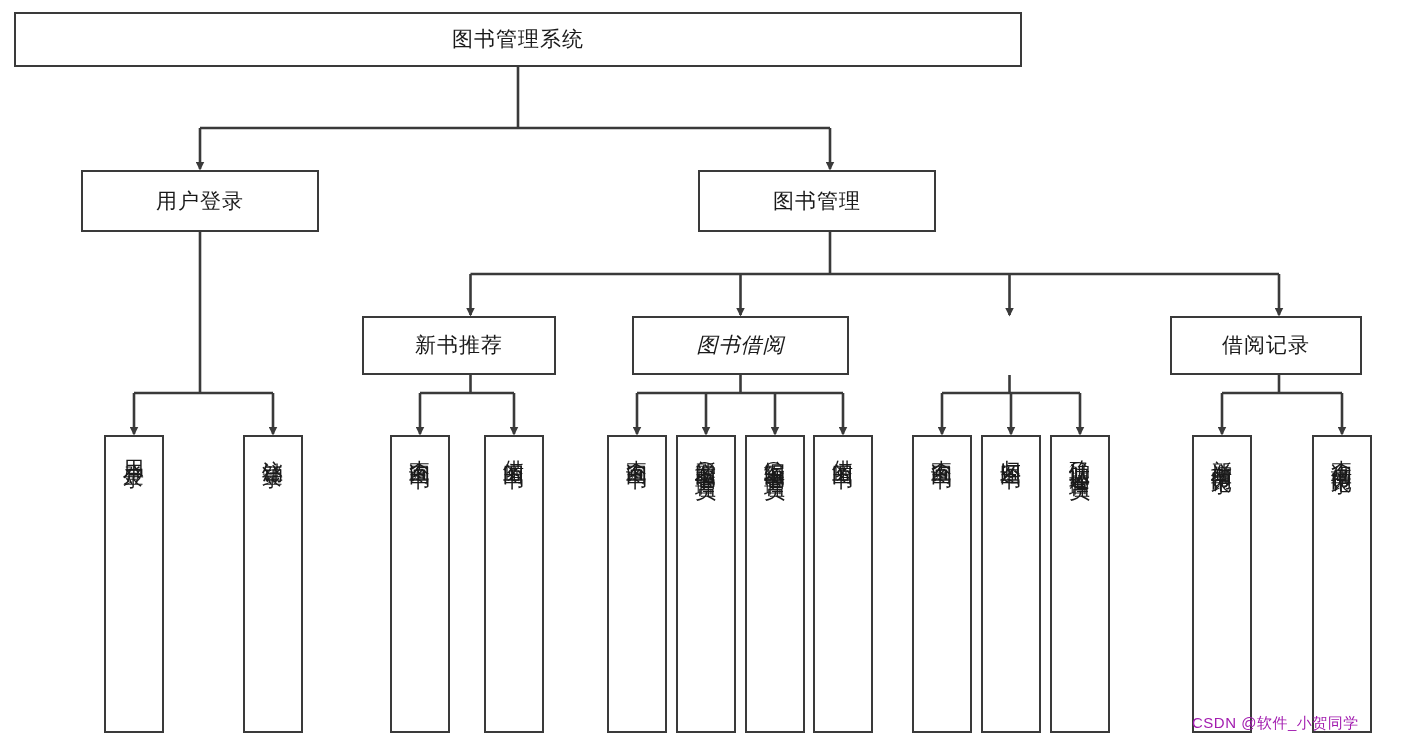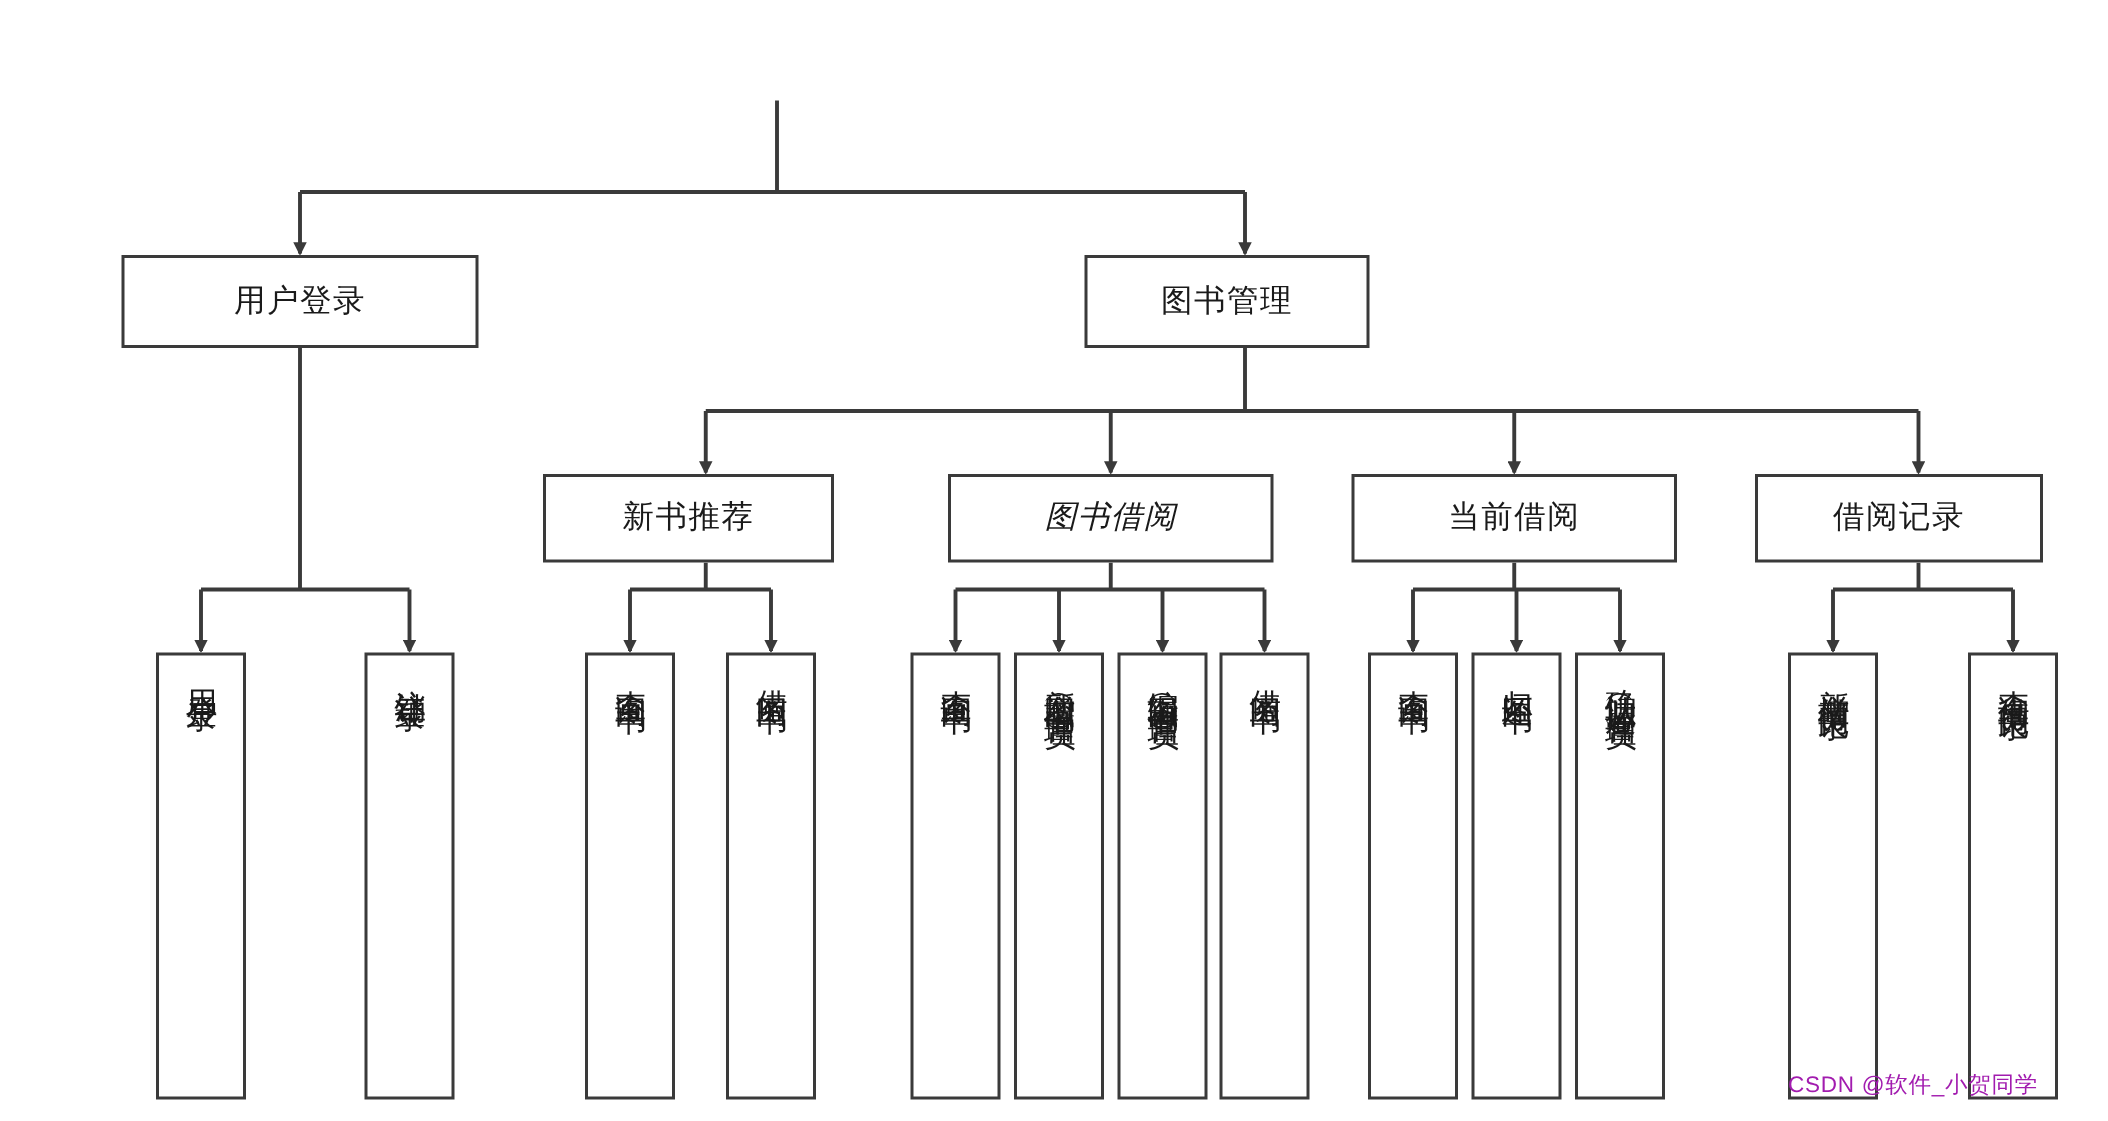--- a/index.html
+++ b/index.html
@@ -112,36 +112,36 @@
         <path d="M942,393 L942,434" marker-end="url(#arrowhead)"></path>
         <path d="M1011,393 L1011,434" marker-end="url(#arrowhead)"></path>
         <path d="M1080,393 L1080,434" marker-end="url(#arrowhead)"></path>
         <path d="M1279,375 L1279,393"></path>
         <path d="M1222,393 L1342,393"></path>
         <path d="M1222,393 L1222,434" marker-end="url(#arrowhead)"></path>
         <path d="M1342,393 L1342,434" marker-end="url(#arrowhead)"></path>
       </g>
   </svg>
 
+  <div class="node root horiz" style="left: 14px; top: 12px; width: 1008px; height: 55px;">
+    <span class="label">图书管理系统</span>
+  </div>
 
   <div class="node horiz" style="left: 81px; top: 170px; width: 238px; height: 62px;">
     <span class="label">用户登录</span>
   </div>
-  <div class="node horiz" style="left: 723px; top: 170px; width: 190px; height: 62px;">
+  <div class="node horiz" style="left: 698px; top: 170px; width: 238px; height: 62px;">
     <span class="label">图书管理</span>
   </div>
 
   <div class="node horiz" style="left: 362px; top: 316px; width: 194px; height: 59px;">
     <span class="label">新书推荐</span>
   </div>
   <div class="node horiz" style="left: 632px; top: 316px; width: 217px; height: 59px; font-style: italic;">
     <span class="label">图书借阅</span>
-  </div>
-  <div class="node horiz" style="left: 901px; top: 316px; width: 217px; height: 59px;">
-    <span class="label">当前借阅</span>
   </div>
   <div class="node horiz" style="left: 1170px; top: 316px; width: 192px; height: 59px;">
     <span class="label">借阅记录</span>
   </div>
 
   <div class="node vert" style="left: 104px; top: 435px; width: 60px; height: 298px;">
     <span class="label">用户登录</span>
   </div>
   <div class="node vert" style="left: 243px; top: 435px; width: 60px; height: 298px;">
     <span class="label">注销登录</span>

